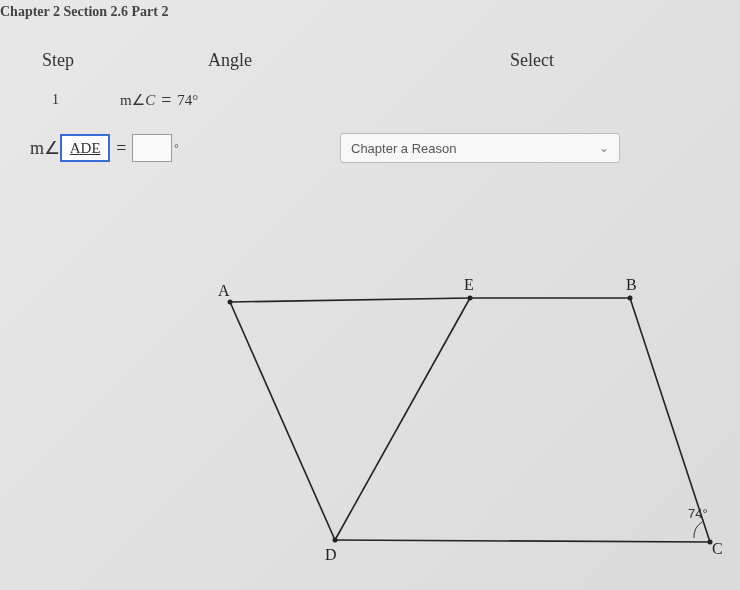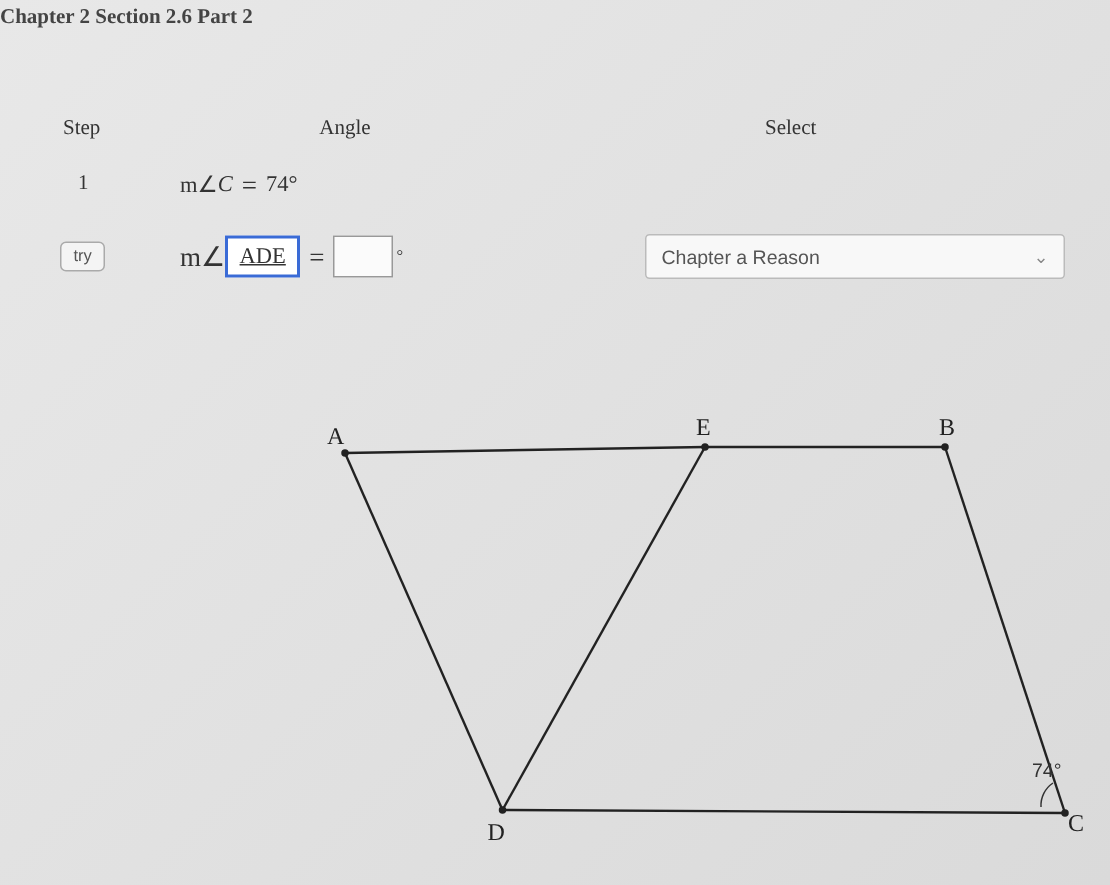--- a/index.html
+++ b/index.html
@@ -18,24 +18,23 @@
       font-weight: bold;
       color: #444;
       padding: 4px 0 0 0;
     }
     .content {
       padding: 30px 0 0 30px;
       position: relative;
     }
     .headers {
       display: flex;
-      font-size: 14px;
+      font-size: 18px;
       color: #333;
       margin-bottom: 12px;
-      margin-top: 28px;
     }
     .col-step { width: 90px; text-align: left; padding-left: 12px;}
     .col-angle { width: 200px; text-align: center; padding-left: 20px;}
     .col-reason { width: 300px; text-align: left; padding-left: 190px;}
     .row {
       display: flex;
       align-items: center;
       min-height: 34px;
       font-size: 15px;
     }
@@ -127,23 +126,20 @@
     <div class="step-num">1</div>
     <div class="angle-cell math">
       <span>m∠</span>
         <span style="font-style:italic">C</span>
       <span class="eq">=</span>
       <span>74°</span>
     </div>
   </div>
 
   <div class="row" style="margin-top:14px;">
-    <div style="width:90px; display:flex; align-items:center;">
-      <button class="try-btn">try</button>
-    </div>
     <div class="angle-cell math">
       <span style="font-size:18px">m∠</span>
       <span class="input-box">ADE</span>
       <span class="eq">=</span>
       <span class="input-box small"></span>
       <span class="deg">°</span>
     </div>
     <div class="reason-cell" style="padding-left:30px;">
       <div class="reason-dropdown">
         <span>Chapter a Reason</span>

